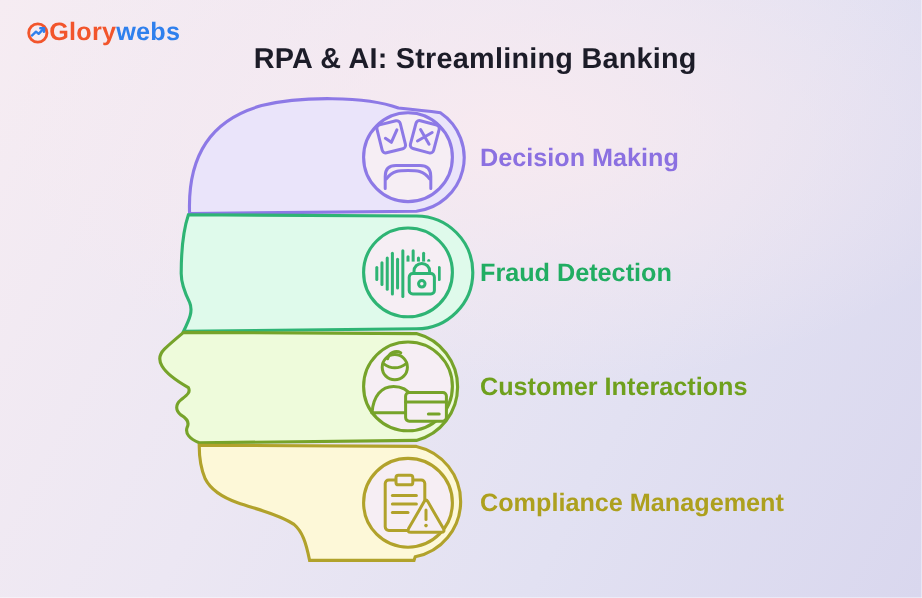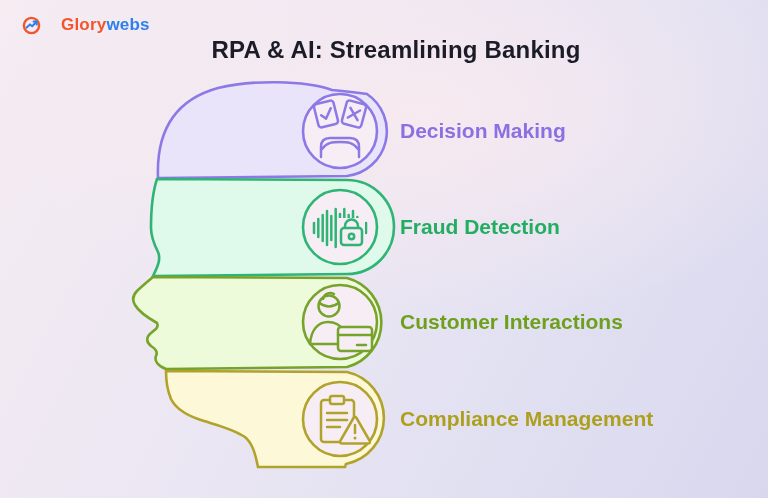--- a/index.html
+++ b/index.html
@@ -7,22 +7,22 @@
     position:relative;
     width:768px;height:498px;
     overflow:hidden;
     font-family:"Liberation Sans",sans-serif;
     background:
       radial-gradient(90% 70% at 55% 22%, rgba(248,234,240,.95) 0%, rgba(248,234,240,0) 62%),
       linear-gradient(118deg,#f6ecf2 0%,#ece7f3 38%,#e2e1f2 68%,#d9d7ee 100%);
   }
   .logo{
     position:absolute;left:22px;top:15px;
-    display:flex;align-items:center;gap:20px;
-    font-size:17px;font-weight:700;letter-spacing:.2px;
+    display:flex;align-items:center;gap:0;
+    font-size:21px;font-weight:700;letter-spacing:.2px;
   }
   .logo .glory{color:#f2552c;}
   .logo .webs{color:#2f80ed;}
   .page-title{
     position:absolute;top:36px;left:0;width:100%;
     margin:0;text-align:center;
     font-size:24px;font-weight:700;color:#1c1c28;letter-spacing:.2px;padding-left:12px;
   }
   svg.diagram{position:absolute;left:0;top:0;}
   .band{stroke-width:2.6;}

